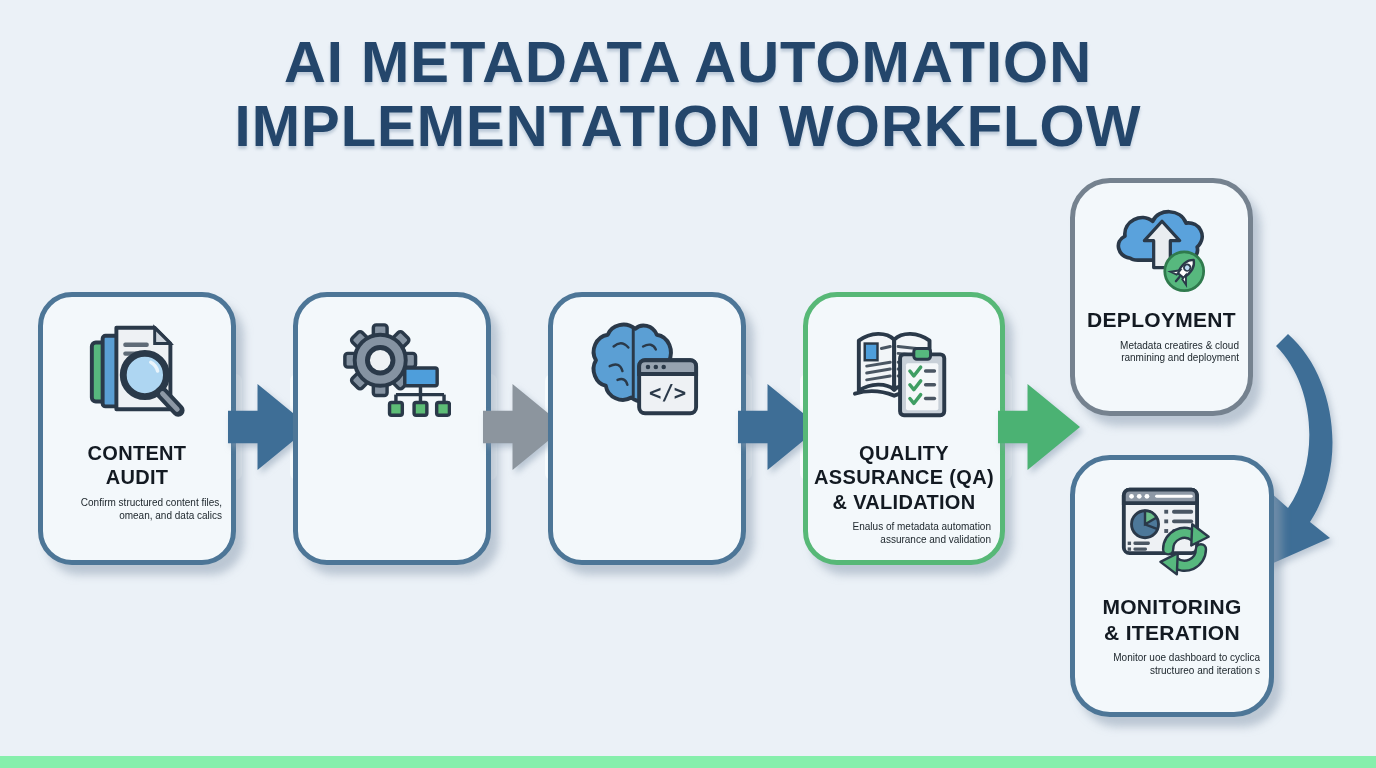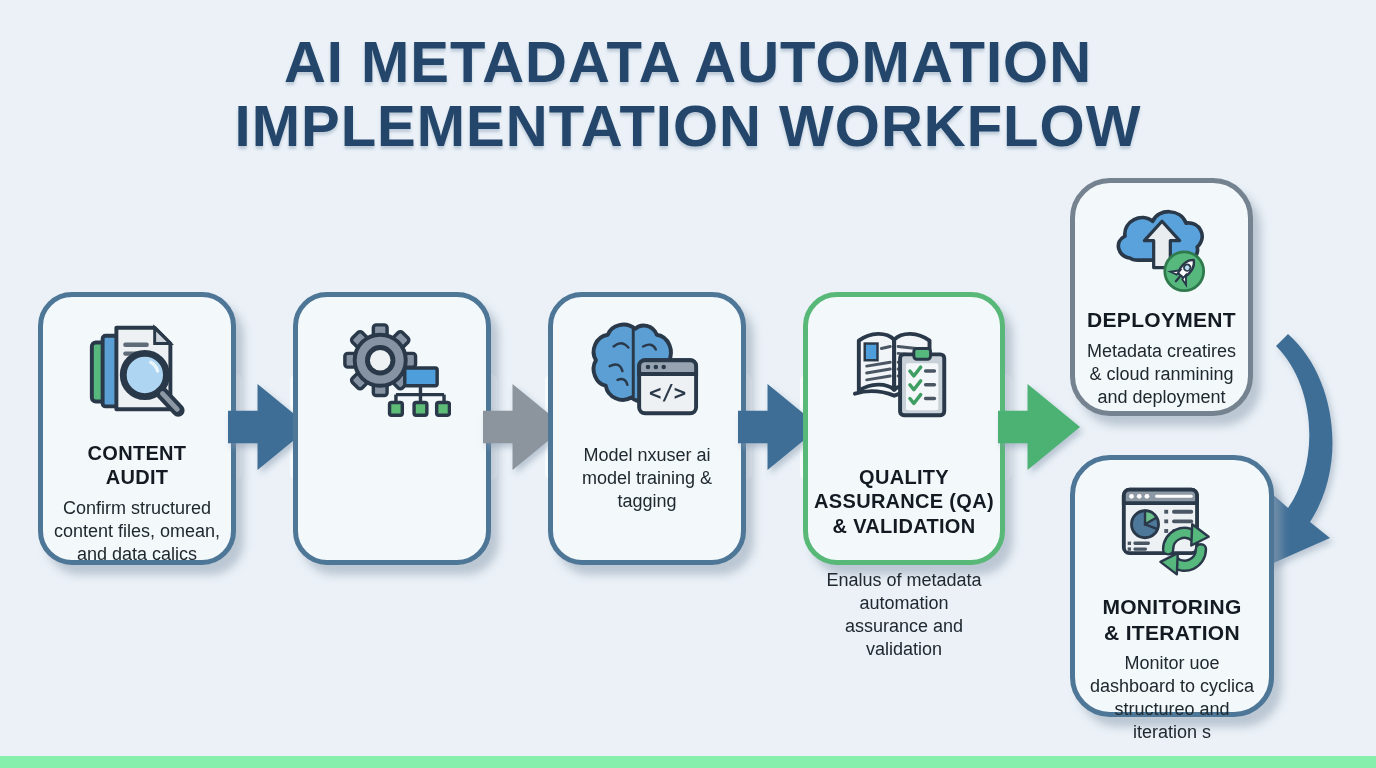--- a/index.html
+++ b/index.html
@@ -16,32 +16,32 @@
     color:#24466b; letter-spacing:1px; white-space:pre-line;
     text-shadow:0 3px 3px rgba(165,182,200,0.65);
   }
 
   .step {
     position:absolute; background:#f3f8fb; border:5px solid #4d7697;
     border-radius:34px; box-shadow:8px 10px 9px rgba(148,164,182,0.55);
     display:flex; flex-direction:column; align-items:center; padding-top:12px;
   }
   .step.row { top:292px; width:198px; height:273px; }
-  .step.green  { border-color:#57b877;gap:24px; }
+  .step.green  { border-color:#57b877; }
   .step.grayb  { border-color:#75828f; }
 
   .icon-wrap { flex:0 0 auto; display:flex; align-items:center; justify-content:center; }
   .step.row .icon-wrap { height:128px; }
   .step-title {
     font-size:20px; font-weight:800; color:#131a22; text-align:center;
     line-height:1.22; letter-spacing:0.3px; white-space:pre-line; margin-top:4px;
   }
   .step.side .step-title { font-size:21px; }
   .step-desc {
-    font-size:18px; color:#20292f; text-align:center; line-height:1.28;
+    font-size:10px; color:#20292f; text-align:right; line-height:1.28;
     margin:7px 9px 0 9px;
   }
 
   .arrow-outer { position:absolute; top:384px; width:82px; height:86px;
     filter:drop-shadow(3px 4px 3px rgba(140,158,178,0.55)); }
   .arrow-shape { width:100%; height:100%;
     clip-path:polygon(0 31%, 36% 31%, 36% 0, 100% 50%, 36% 100%, 36% 69%, 0 69%); }
   .a-blue  { background:#3e6e96; }
   .a-gray  { background:#8c959e; }
   .a-green { background:#4bb273; }
@@ -140,21 +140,20 @@
           <path d="M60 48 q9 -3 11 6"></path>
         </g>
         <rect x="52" y="42" width="58" height="54" rx="6" fill="#eef1f4" stroke="#2a3949" stroke-width="4"></rect>
         <path d="M52 48 a6 6 0 0 1 6 -6 L104 42 a6 6 0 0 1 6 6 L110 56 L52 56 Z" fill="#97a3b0" stroke="#2a3949" stroke-width="4"></path>
         <circle cx="61" cy="49" r="2.3" fill="#2a3949"></circle>
         <circle cx="69" cy="49" r="2.3" fill="#2a3949"></circle>
         <circle cx="77" cy="49" r="2.3" fill="#2a3949"></circle>
         <text x="81" y="83" font-family="DejaVu Sans Mono, monospace" font-size="21" font-weight="bold" fill="#2a3949" text-anchor="middle">&lt;/&gt;</text>
       </svg>
     </div>
-    <div class="step-desc">Model nxuser ai model training &amp; tagging</div>
   </div>
 
   <div class="arrow-outer" style="left:738px;">
     <div class="arrow-shape a-blue"></div>
   </div>
 
   <div class="step row green" style="left:803px; width:202px;">
     <div class="icon-wrap">
       <svg width="118" height="108" viewBox="0 0 120 110">
         <path d="M14 22 C26 13 42 13 50 21 L50 72 C42 65 26 65 14 73 Z" fill="#f2f5f8" stroke="#2a3949" stroke-width="4" stroke-linejoin="round"></path>

